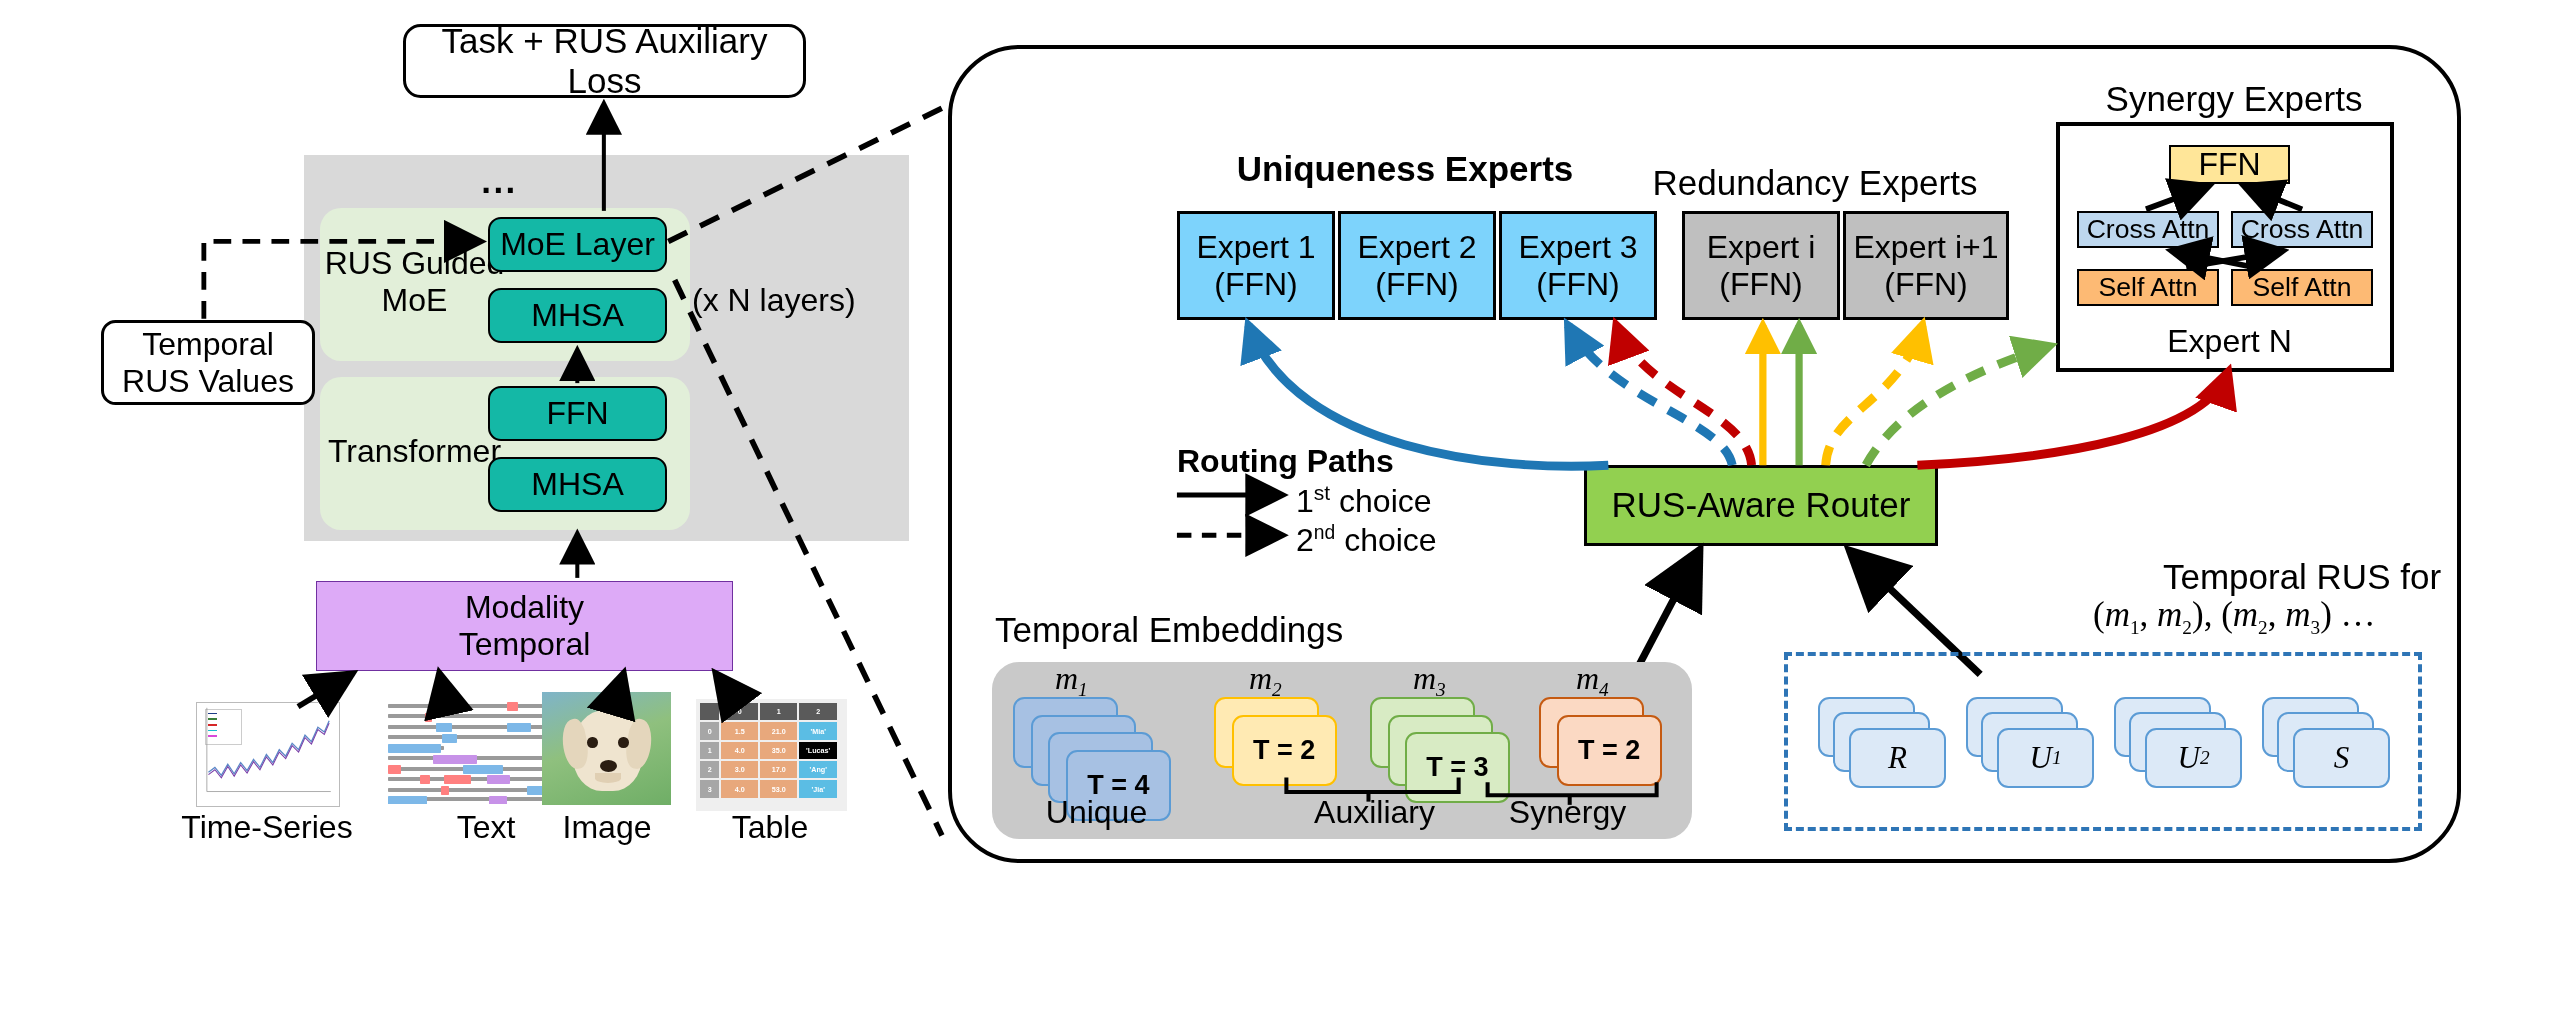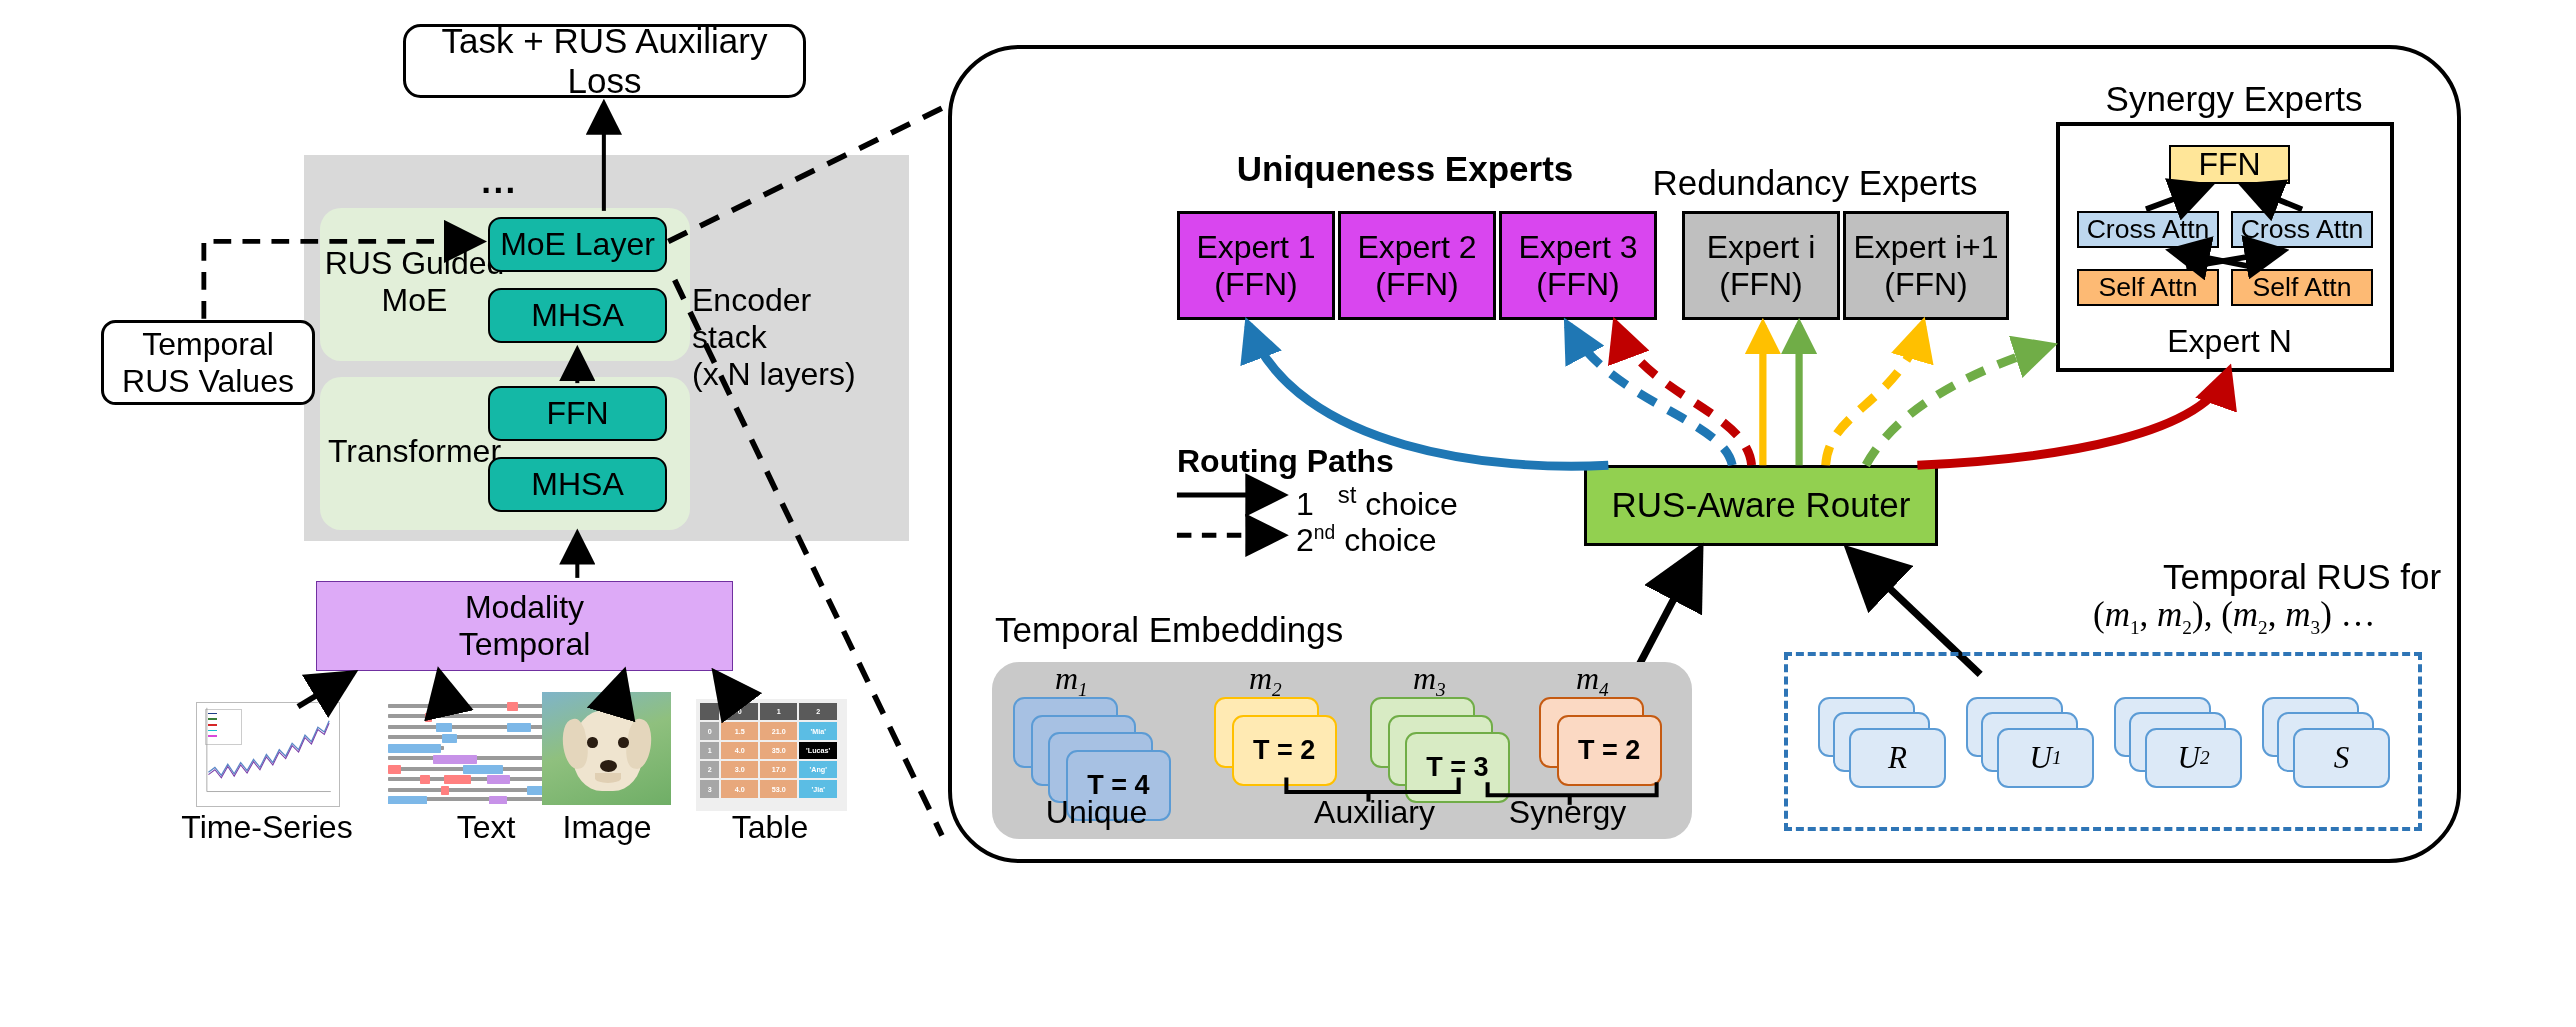--- a/index.html
+++ b/index.html
@@ -9,21 +9,21 @@
   .ctr{display:flex;align-items:center;justify-content:center;text-align:center;}
 
   
   .box-white{background:#fff;border:2.4px solid #000;}
   .box-round{background:#fff;border:3.2px solid #000;border-radius:17.7px;}
   .grey-panel{background:#d9d9d9;}
   .green-group{background:#e2efd9;border-radius:21px;}
   .green-sub{background:#14b8a6;border:2.4px solid #000;border-radius:13px;}
   .purple{background:#ddaaf7;border:1.6px solid #7030a0;}
   .router{background:#92d050;border:3.2px solid #000;}
-  .expert-w{background:#d946ef;border:3.2px solid #000;}
+  .expert-w{background:#7dd3fc;border:3.2px solid #000;}
   .expert-g{background:#bfbfbf;border:3.2px solid #000;}
   .ffn-y{background:#ffe699;border:2.4px solid #000;}
   .ca-b{background:#bdd7ee;border:2.4px solid #000;}
   .sa-o{background:#fdba74;border:2.4px solid #000;}
   .emb-grey{background:#c9c9c9;border-radius:27px;}
   .dash-blue{border:4px dashed #2e75b6;}
 
   .lbl{font-size:26.6px;line-height:1.15;}
   .lbl-lg{font-size:32px;line-height:1.15;}
   .lbl-xl{font-size:35px;line-height:1.15;}
@@ -54,21 +54,20 @@
   <span>Task + RUS Auxiliary Loss</span>
 </div>
 
 <div class="abs grey-panel" style="left:304px;top:155px;width:605px;height:386px;"></div>
 
 <div class="abs ctr lbl-xl bold" style="left:451px;top:161px;width:97px;height:40px;letter-spacing:2.4px;">
   <span>...</span>
 </div>
 
 <div class="abs lbl-lg" style="left:692px;top:282px;width:201px;">
-  <div>Encoder stack</div>
   <div>(x N layers)</div>
 </div>
 
 <div class="abs green-group" style="left:320px;top:208px;width:370px;height:153px;"></div>
 <div class="abs lbl-lg ctr" style="left:322px;top:237px;width:185px;height:89px;flex-direction:column;">
   <div>RUS Guided</div>
   <div>MoE</div>
 </div>
 <div class="abs green-sub ctr lbl-lg" style="left:488px;top:217px;width:179px;height:55px;">
   <span>MoE Layer</span>
@@ -292,21 +291,21 @@
   <line x1="2666" y1="260" x2="2742" y2="232" stroke="#000" stroke-width="7" marker-end="url(#ah-blk-s)"></line>
   <line x1="2860" y1="260" x2="2790" y2="232" stroke="#000" stroke-width="7" marker-end="url(#ah-blk-s)"></line>
   <line x1="2800" y1="332" x2="2700" y2="312" stroke="#000" stroke-width="7" marker-end="url(#ah-blk-s)"></line>
   <line x1="2716" y1="332" x2="2834" y2="312" stroke="#000" stroke-width="7" marker-end="url(#ah-blk-s)"></line>
 </svg>
 
 <div class="abs lbl-lg bold" style="left:1177px;top:443px;width:266px;">
   <span>Routing Paths</span>
 </div>
 <div class="abs lbl-lg" style="left:1296px;top:481px;width:258px;">
-  <span>1</span><sup style="font-size:24px;margin-left:24px;">st</sup><span> choice</span>
+  <span>1</span><sup style="font-size:21px;">st</sup><span> choice</span>
 </div>
 <div class="abs lbl-lg" style="left:1296px;top:522px;width:258px;">
   <span>2</span><sup style="font-size:19.3px;">nd</sup><span> choice</span>
 </div>
 <svg width="2576" height="1027" viewBox="0 0 3200 1276">
   <line x1="1462" y1="615" x2="1592" y2="615" stroke="#000" stroke-width="6" marker-end="url(#ah-blk)"></line>
   <line x1="1462" y1="665" x2="1592" y2="665" stroke="#000" stroke-width="6" stroke-dasharray="18,13" marker-end="url(#ah-blk)"></line>
 </svg>
 
 <div class="abs router ctr lbl-xl" style="left:1584px;top:465px;width:354px;height:81px;">

